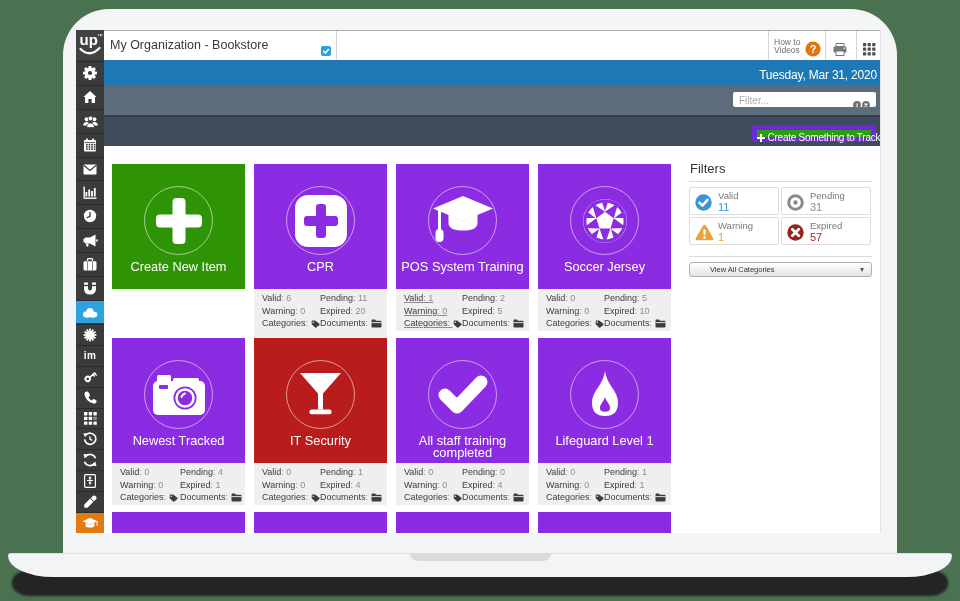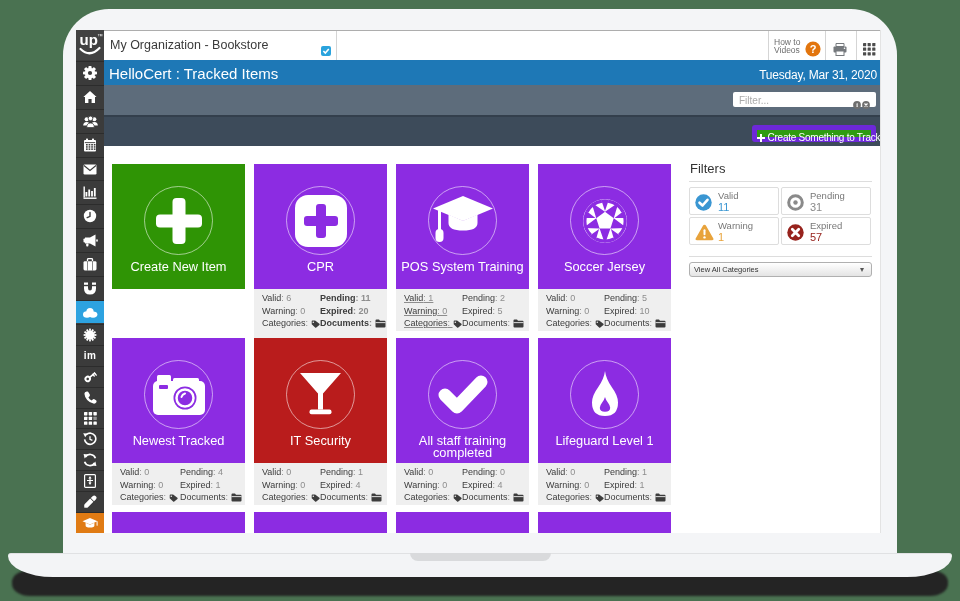--- a/index.html
+++ b/index.html
@@ -267,21 +267,20 @@
           <rect x="4.6" y="0.0" width="3.2" height="3.2" rx="0.4" fill="#4d4d4d"></rect>
           <rect x="9.2" y="0.0" width="3.2" height="3.2" rx="0.4" fill="#4d4d4d"></rect>
           <rect x="0.0" y="4.6" width="3.2" height="3.2" rx="0.4" fill="#4d4d4d"></rect>
           <rect x="4.6" y="4.6" width="3.2" height="3.2" rx="0.4" fill="#4d4d4d"></rect>
           <rect x="9.2" y="4.6" width="3.2" height="3.2" rx="0.4" fill="#4d4d4d"></rect>
           <rect x="0.0" y="9.2" width="3.2" height="3.2" rx="0.4" fill="#4d4d4d"></rect>
           <rect x="4.6" y="9.2" width="3.2" height="3.2" rx="0.4" fill="#4d4d4d"></rect>
           <rect x="9.2" y="9.2" width="3.2" height="3.2" rx="0.4" fill="#4d4d4d"></rect>
         </svg></div>
 <div class="abs" style="left:28px;top:30px;width:777px;height:25px;background:#1e78b6;"></div>
-<div class="abs" style="left:33px;top:35px;font-size:15px;color:#fff;">HelloCert : Tracked Items</div>
 <div class="abs" style="left:600px;top:38px;width:201px;text-align:right;font-size:12px;letter-spacing:-0.2px;color:#fff;">Tuesday, Mar 31, 2020</div>
 <div class="abs" style="left:28px;top:55px;width:777px;height:32px;background:#5d6c7b;border-bottom:2px solid #333f4c;"></div>
 <div class="abs" style="left:657px;top:62px;width:143px;height:15px;background:#fff;border-radius:2px;"></div>
 <div class="abs" style="left:663px;top:65px;font-size:10px;color:#aaa;">Filter...</div>
 <div class="abs" style="left:777px;top:65px;"><svg width="8" height="8" viewBox="0 0 8 8" style="vertical-align:middle;">
           <circle cx="4" cy="4" r="3.9" fill="#6f6f6f"></circle>
           <text x="4" y="6.3" font-family="Liberation Serif,serif" font-size="6.2" font-weight="bold" fill="#fff" text-anchor="middle">i</text>
         </svg></div>
 <div class="abs" style="left:786px;top:65px;"><svg width="8" height="8" viewBox="0 0 8 8" style="vertical-align:middle;">
           <circle cx="4" cy="4" r="3.9" fill="#6f6f6f"></circle>
@@ -314,21 +313,21 @@
             </g>
           </svg>
         </div>
         <div style="position:absolute;left:0;top:97px;width:100%;text-align:center;color:#fff;font-size:12.8px;line-height:11.5px;">CPR</div>
       </div>
       <div style="position:absolute;left:178px;top:259px;width:133px;height:58px;background:#efefef;font-size:9px;line-height:12.6px;color:#8d8d8d;white-space:nowrap;">
         <div style="position:absolute;left:8px;top:3px;"><span class="sl">Valid</span>: 6<br><span class="sl">Warning</span>: 0<br><span class="sl">Categories</span>: <svg width="9" height="8" viewBox="0 0 9 8" style="vertical-align:middle;">
             <path d="M0.7 1.3 Q0.7 0.6 1.4 0.6 L4.1 0.6 L8.4 3.8 Q9 4.4 8.4 5 L5.3 7.4 Q4.7 7.9 4.1 7.4 L0.7 4.3 Z" fill="#3c3c3c"></path>
             <circle cx="2.3" cy="2.2" r="0.8" fill="#efefef"></circle>
           </svg></div>
-        <div style="position:absolute;left:66px;top:3px;font-weight:bold;"><span class="sl">Pending</span>: 11<br><span class="sl">Expired</span>: 20<br><span class="sl">Documents</span>: <svg width="11" height="9" viewBox="0 0 11 9" style="vertical-align:middle;">
+        <div style="position:absolute;left:66px;top:3px;"><span class="sl">Pending</span>: 11<br><span class="sl">Expired</span>: 20<br><span class="sl">Documents</span>: <svg width="11" height="9" viewBox="0 0 11 9" style="vertical-align:middle;">
             <path d="M0.5 1.5 Q0.5 0.5 1.5 0.5 L4 0.5 L5 1.8 L9.5 1.8 Q10.5 1.8 10.5 2.8 L10.5 7.5 Q10.5 8.5 9.5 8.5 L1.5 8.5 Q0.5 8.5 0.5 7.5 Z" fill="#3c3c3c"></path>
             <rect x="0.5" y="3.2" width="10" height="0.9" fill="#efefef"></rect>
           </svg></div>
       </div>
 <div style="position:absolute;left:320px;top:134px;width:133px;height:125px;background:#8c2ce2;">
         <div style="position:absolute;left:50%;top:22px;width:69px;height:69px;margin-left:-34.5px;border:1px solid rgba(255,255,255,0.55);border-radius:50%;"></div>
         <div style="position:absolute;left:0;top:22px;width:100%;height:69px;display:flex;align-items:center;justify-content:center;">
           <svg width="64" height="52" viewBox="0 0 64 52" style="vertical-align:middle;">
             <g fill="#ffffff">
 <path d="M32 1 L62 13.5 L32 26 L2 13.5 Z"></path>
@@ -511,15 +510,15 @@
       </div>
 <div class="abs" style="left:705px;top:187px;width:90px;height:28px;border:1px solid #ddd;border-radius:2px;background:#fff;">
         <div class="abs" style="left:5px;top:5px;"><svg width="17" height="17" viewBox="0 0 17 17" style="vertical-align:middle;">
             <circle cx="8.5" cy="8.5" r="8.2" fill="#97231d"></circle>
             <path d="M5.3 5.3 L11.7 11.7 M11.7 5.3 L5.3 11.7" stroke="#fff" stroke-width="2.8" stroke-linecap="round"></path>
           </svg></div>
         <div class="abs" style="left:28px;top:2px;font-size:9.5px;color:#777;">Expired</div>
         <div class="abs" style="left:28px;top:13px;font-size:11px;color:#97231d;">57</div>
       </div>
 <div class="abs" style="left:613px;top:226px;width:183px;height:1px;background:#ddd;"></div>
-<div class="abs" style="left:613px;top:232px;width:183px;height:15px;border:1px solid #b0b0b0;border-radius:3px;background:linear-gradient(#fff,#e4e4e4);font-size:7.5px;color:#333;line-height:14px;padding-left:4px;">View All Categories<span style="position:absolute;right:7px;top:0;color:#555;font-size:8px;">▾</span></div>
+<div class="abs" style="left:613px;top:232px;width:183px;height:15px;border:1px solid #b0b0b0;border-radius:3px;background:linear-gradient(#fff,#e4e4e4);font-size:7.5px;color:#333;line-height:14px;padding-left:20px;">View All Categories<span style="position:absolute;right:7px;top:0;color:#555;font-size:8px;">▾</span></div>
 <div class="abs" style="left:804px;top:0;width:1px;height:503px;background:#e3e3e3;"></div>
 </div>
 </div>
 </body></html>

